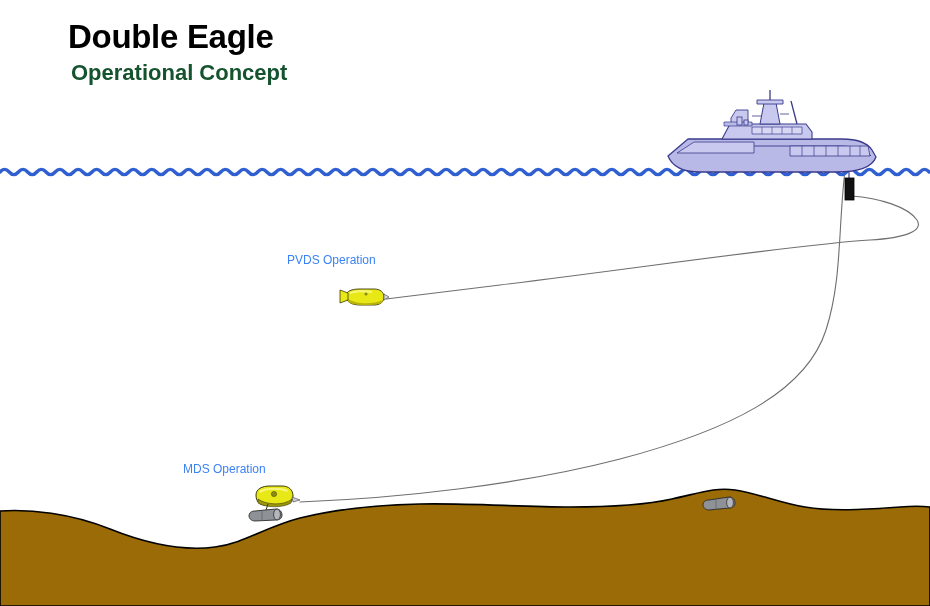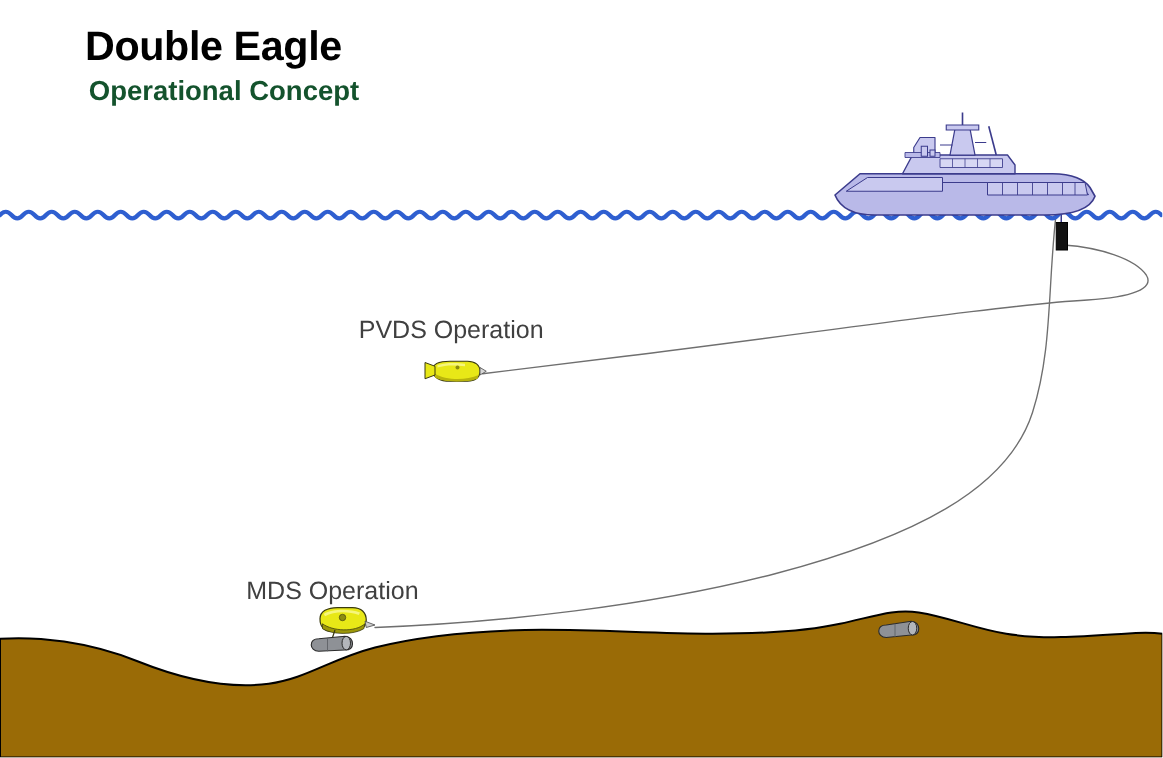--- a/index.html
+++ b/index.html
@@ -35,27 +35,27 @@
     font-weight:bold;
     color:#14532d;
     line-height:1.1;
     margin-top:6px;
     margin-left:3px;
     white-space:nowrap;
   }
 
   .scene-label{
     position:absolute;
-    font-size:20px;
-    color:#404040;
+    font-size:12px;
+    color:#3b82f6;
     white-space:nowrap;
     user-select:none;
   }
   #label-pvds{ left:287px; top:253px; }
-  #label-mds{  left:197px; top:462px;text-align:right; }
+  #label-mds{  left:183px; top:462px;text-align:right; }
 </style>
 </head>
 <body>
 
 <div id="stage">
 
   <svg id="scene" viewBox="0 0 930 606" xmlns="http://www.w3.org/2000/svg">
 
     <g>
       <path d="M0,511

